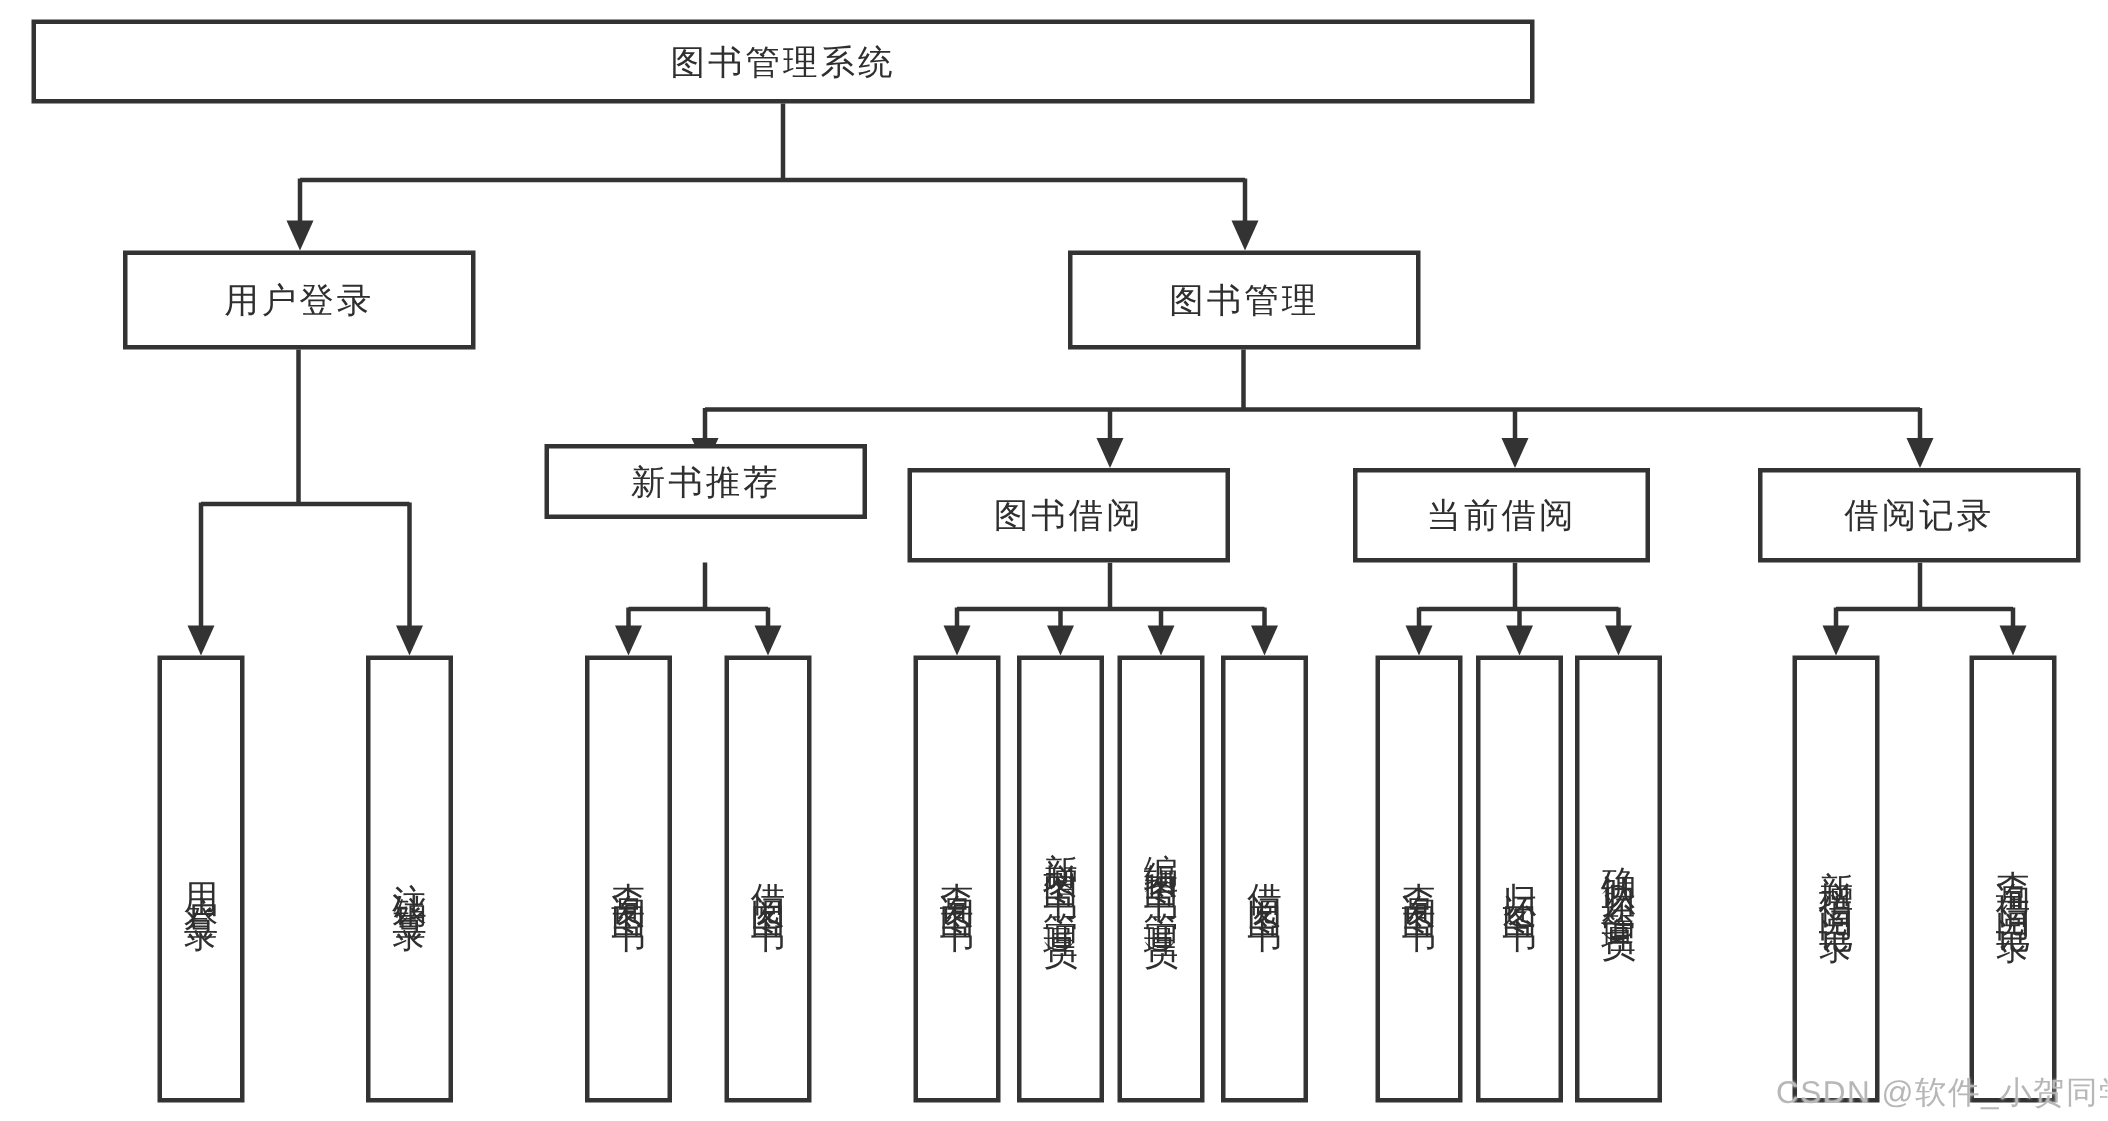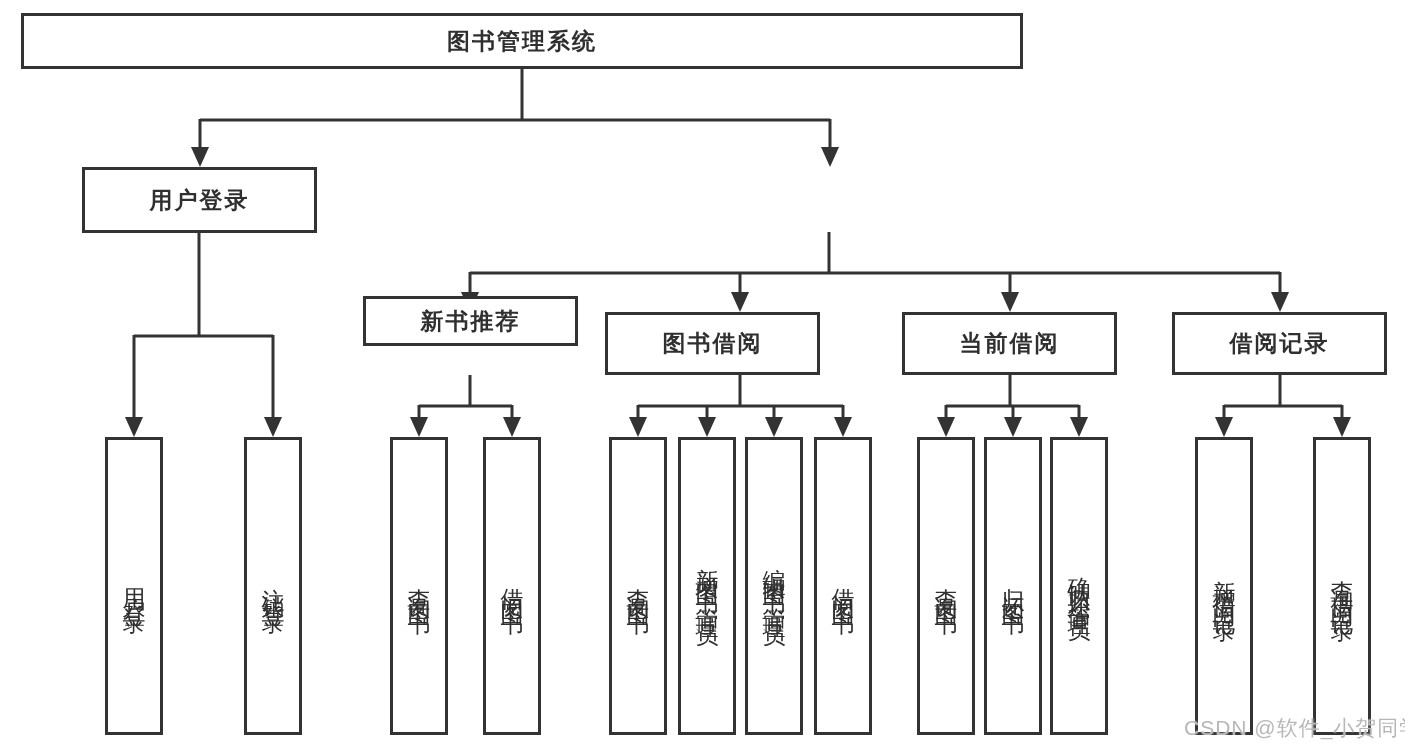--- a/index.html
+++ b/index.html
@@ -26,21 +26,20 @@
     background: #ffffff;
     display: flex;
     align-items: center;
     justify-content: center;
     color: #2f2f2f;
     font-size: 23px;
   }
   .hbox span {
     letter-spacing: 2px;
     white-space: nowrap;
-    font-weight: bold;
   }
   .vbox .vtext {
     writing-mode: vertical-rl;
     text-orientation: mixed;
     letter-spacing: 8px;
     line-height: 1;
     white-space: nowrap;
   }
   .watermark {
     position: absolute;
@@ -128,28 +127,31 @@
     </g>
   </svg>
 
   <div class="node hbox" style="left:21px; top:13px; width:1002px; height:56px;">
     <span>图书管理系统</span>
   </div>
 
   <div class="node hbox" style="left:82px; top:167px; width:235px; height:66px;">
     <span>用户登录</span>
   </div>
+  <div class="node hbox" style="left:712px; top:167px; width:235px; height:66px;">
+    <span>图书管理</span>
+  </div>
 
   <div class="node hbox" style="left:363px; top:296px; width:215px; height:50px;">
     <span>新书推荐</span>
   </div>
   <div class="node hbox" style="left:605px; top:312px; width:215px; height:63px;">
     <span>图书借阅</span>
   </div>
-  <div class="node hbox" style="left:902px; top:312px; width:215px; height:63px;">
+  <div class="node hbox" style="left:902px; top:312px; width:198px; height:63px;">
     <span>当前借阅</span>
   </div>
   <div class="node hbox" style="left:1172px; top:312px; width:215px; height:63px;">
     <span>借阅记录</span>
   </div>
 
   <div class="node vbox" style="left:105px; top:437px; width:58px; height:298px;">
     <span class="vtext">用户登录</span>
   </div>
   <div class="node vbox" style="left:244px; top:437px; width:58px; height:298px;">

